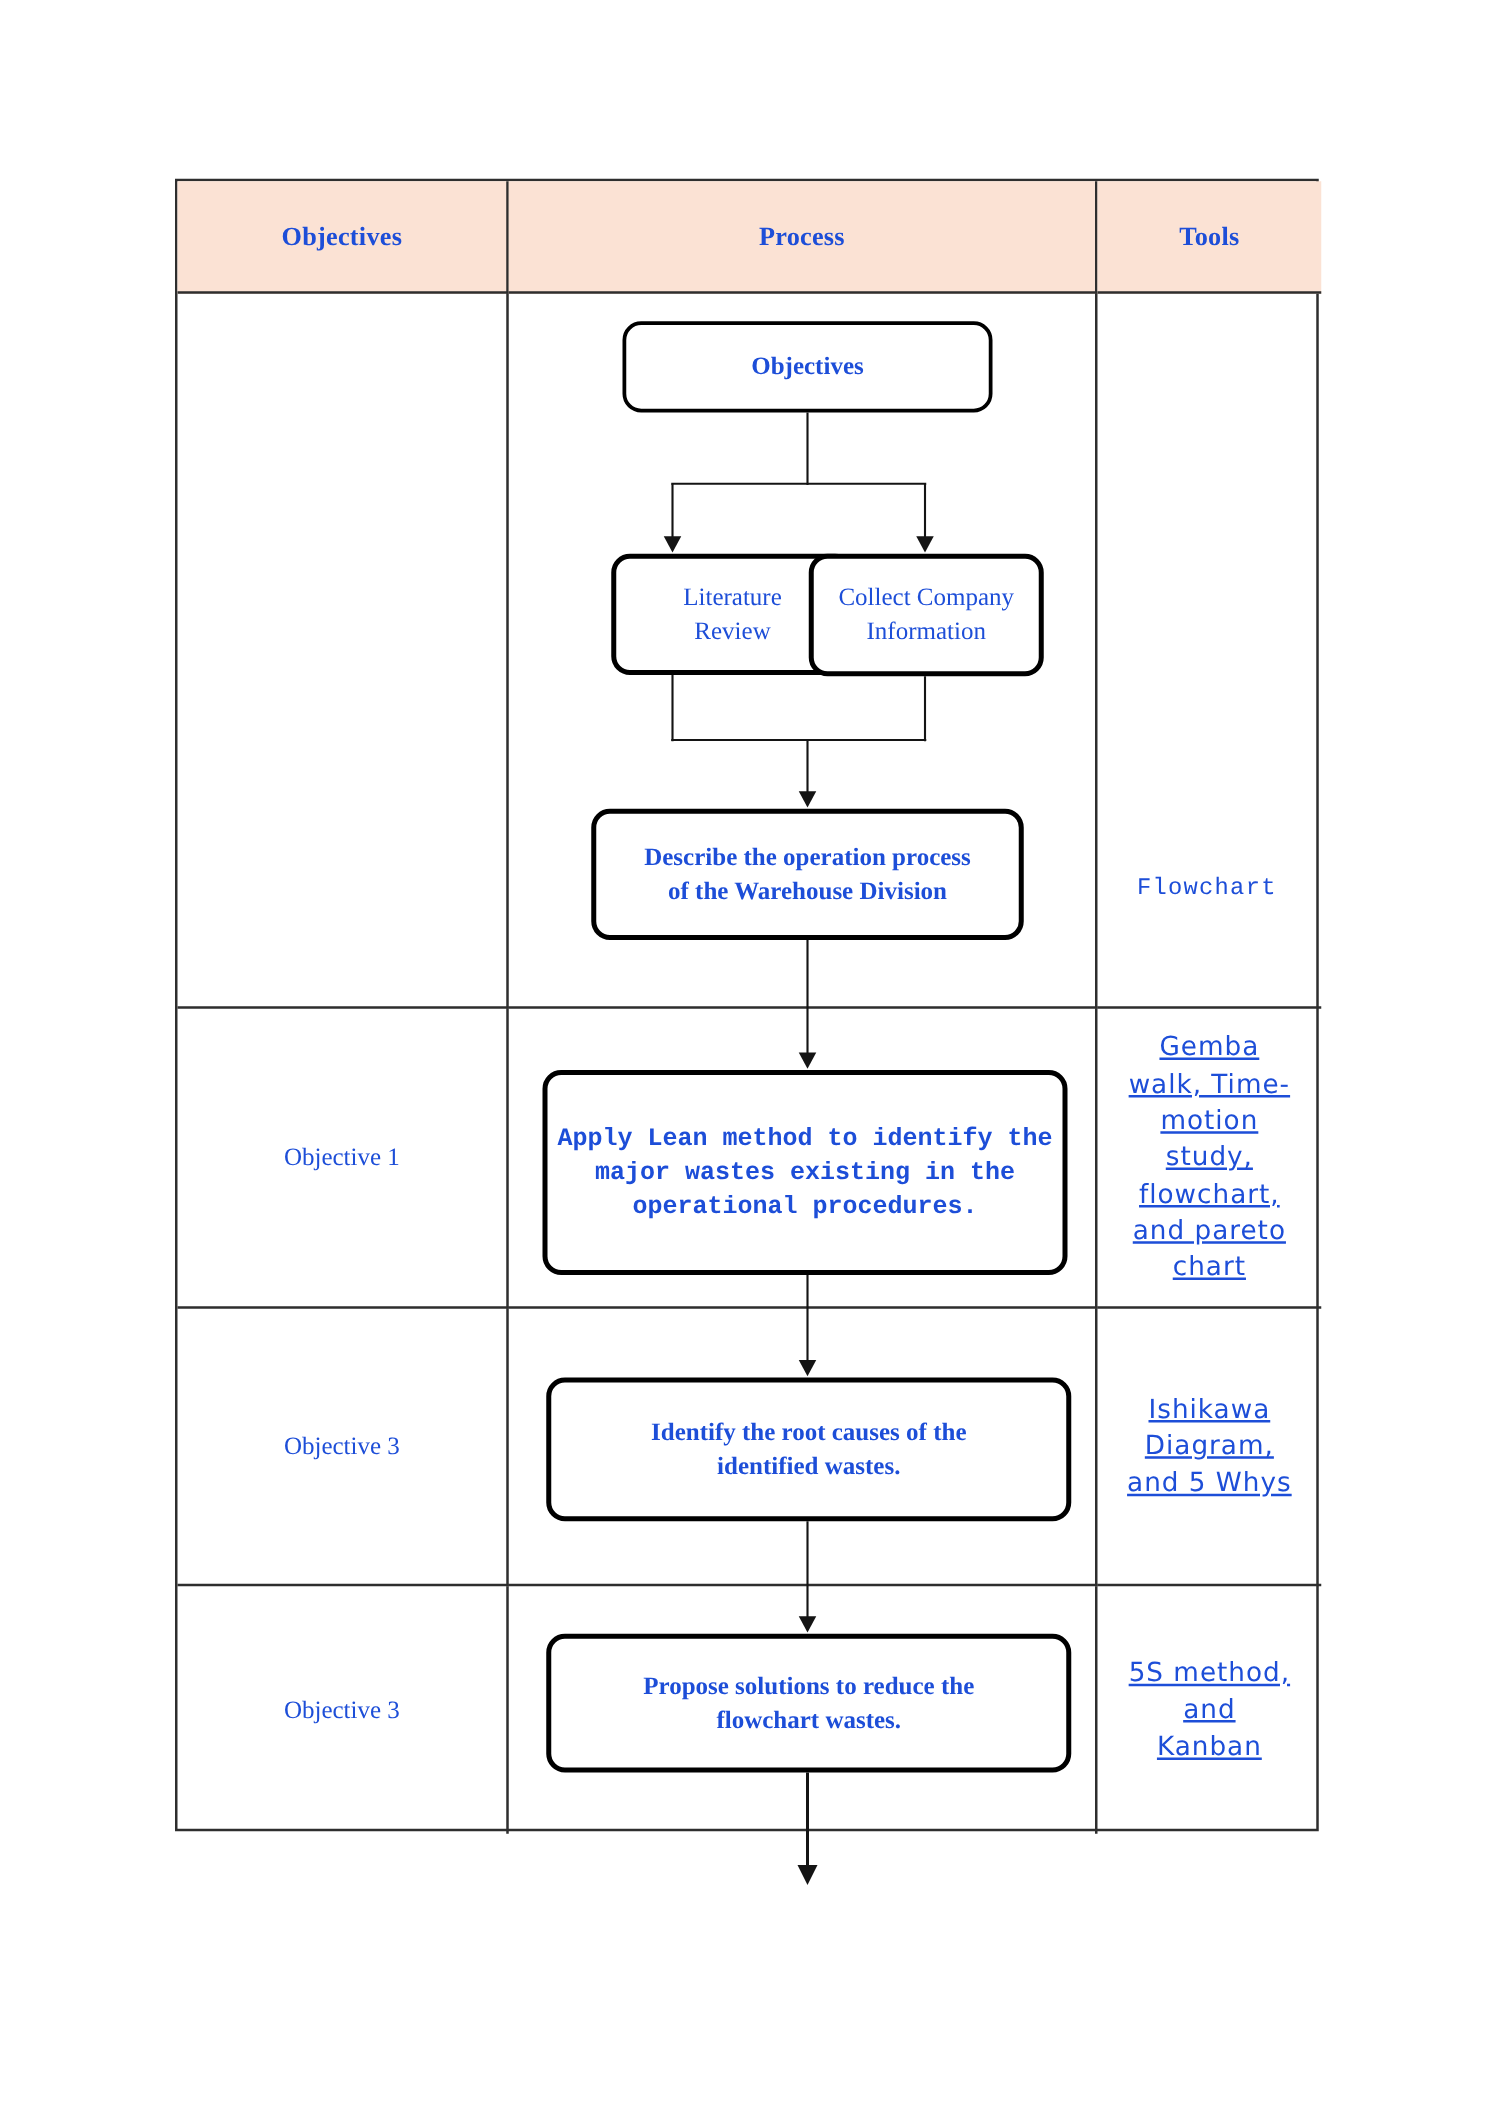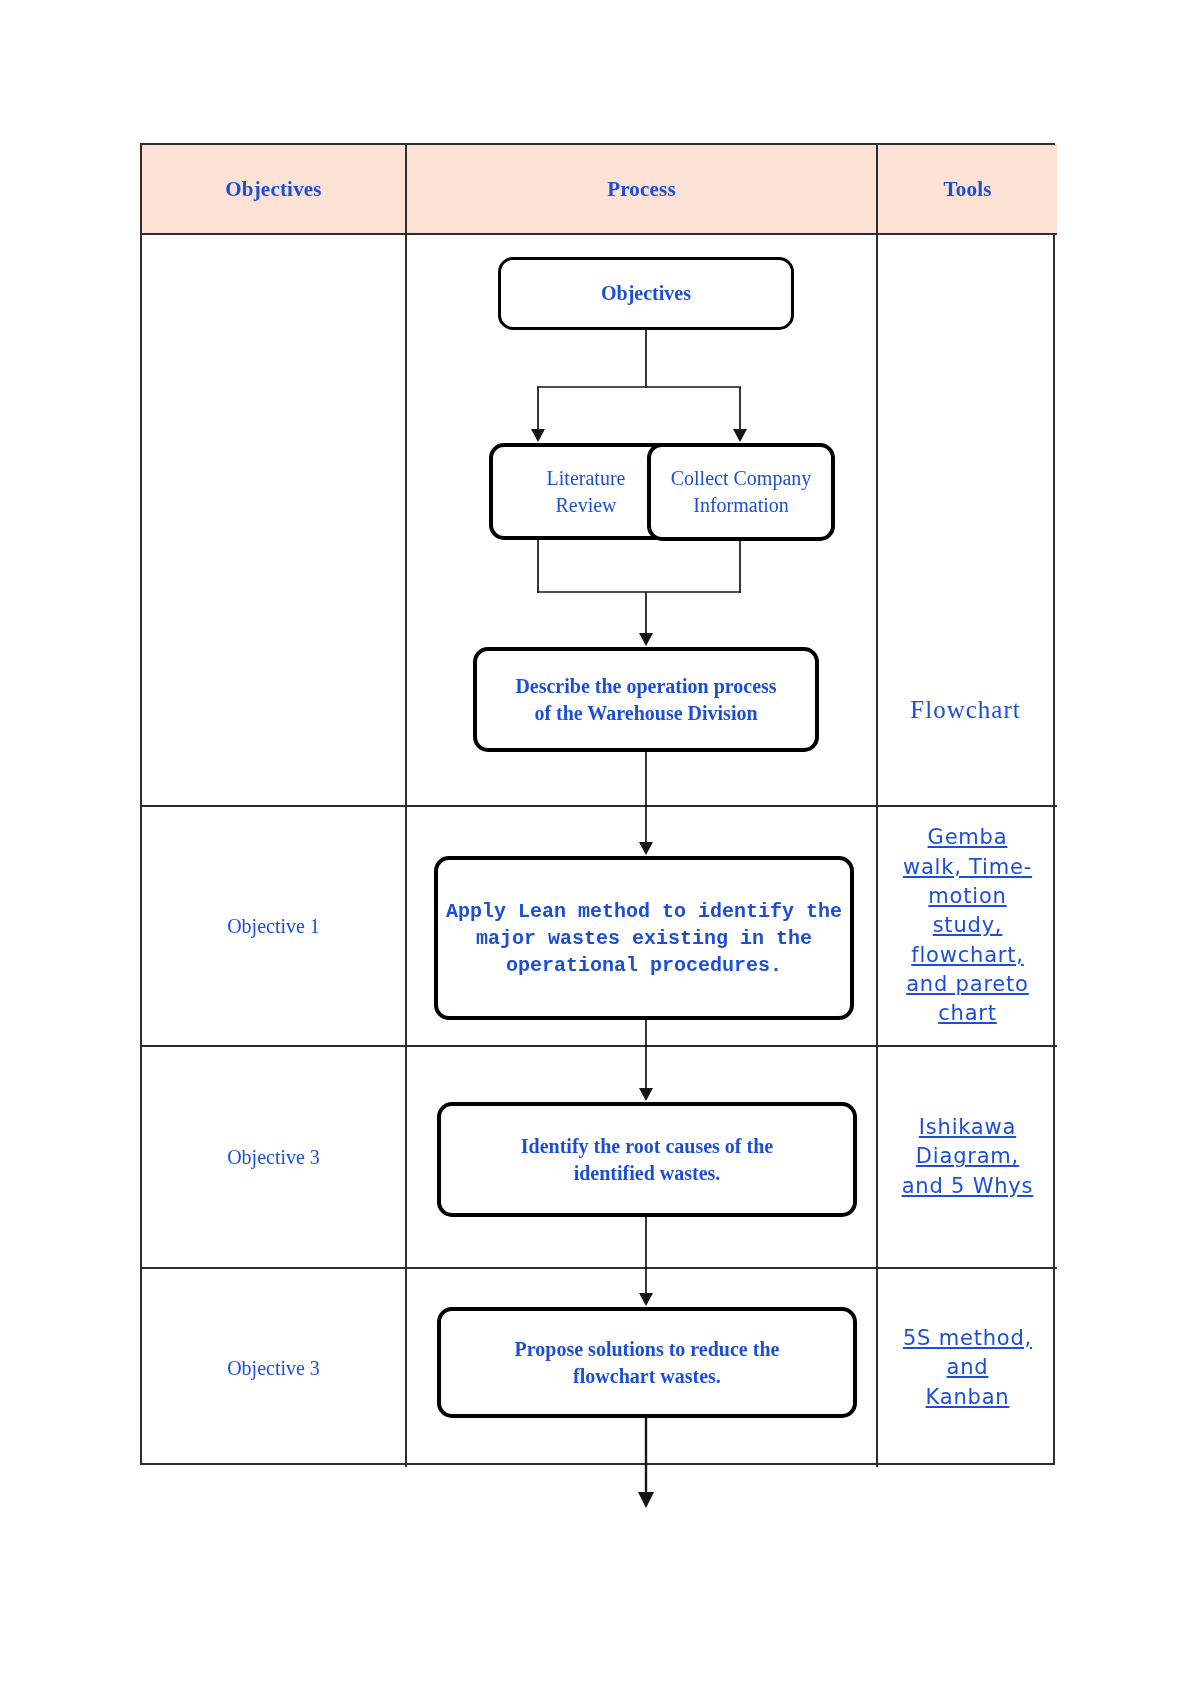--- a/index.html
+++ b/index.html
@@ -51,21 +51,21 @@
     display:flex; align-items:center; justify-content:center;
     text-align:center; white-space:pre-line;
     font-size:20px; line-height:1.35; padding:4px;
   }
   .fbox.bold { font-weight:bold; }
   .fbox.thickborder { border-width:4px; }
   
   .flow-label {
     position:absolute; left:878px; top:695px; width:175px; height:30px;
     display:flex; align-items:center; justify-content:center;
-    font-family:Liberation Serif, serif; font-size:25px; letter-spacing:1px;
+    font-family:Liberation Mono, monospace; font-size:19px; letter-spacing:1px;
   }
 </style>
 </head>
 <body>
 
 <div class="page">
 
   <div class="tbl">
 
     <div class="cell hdr">Objectives</div>

